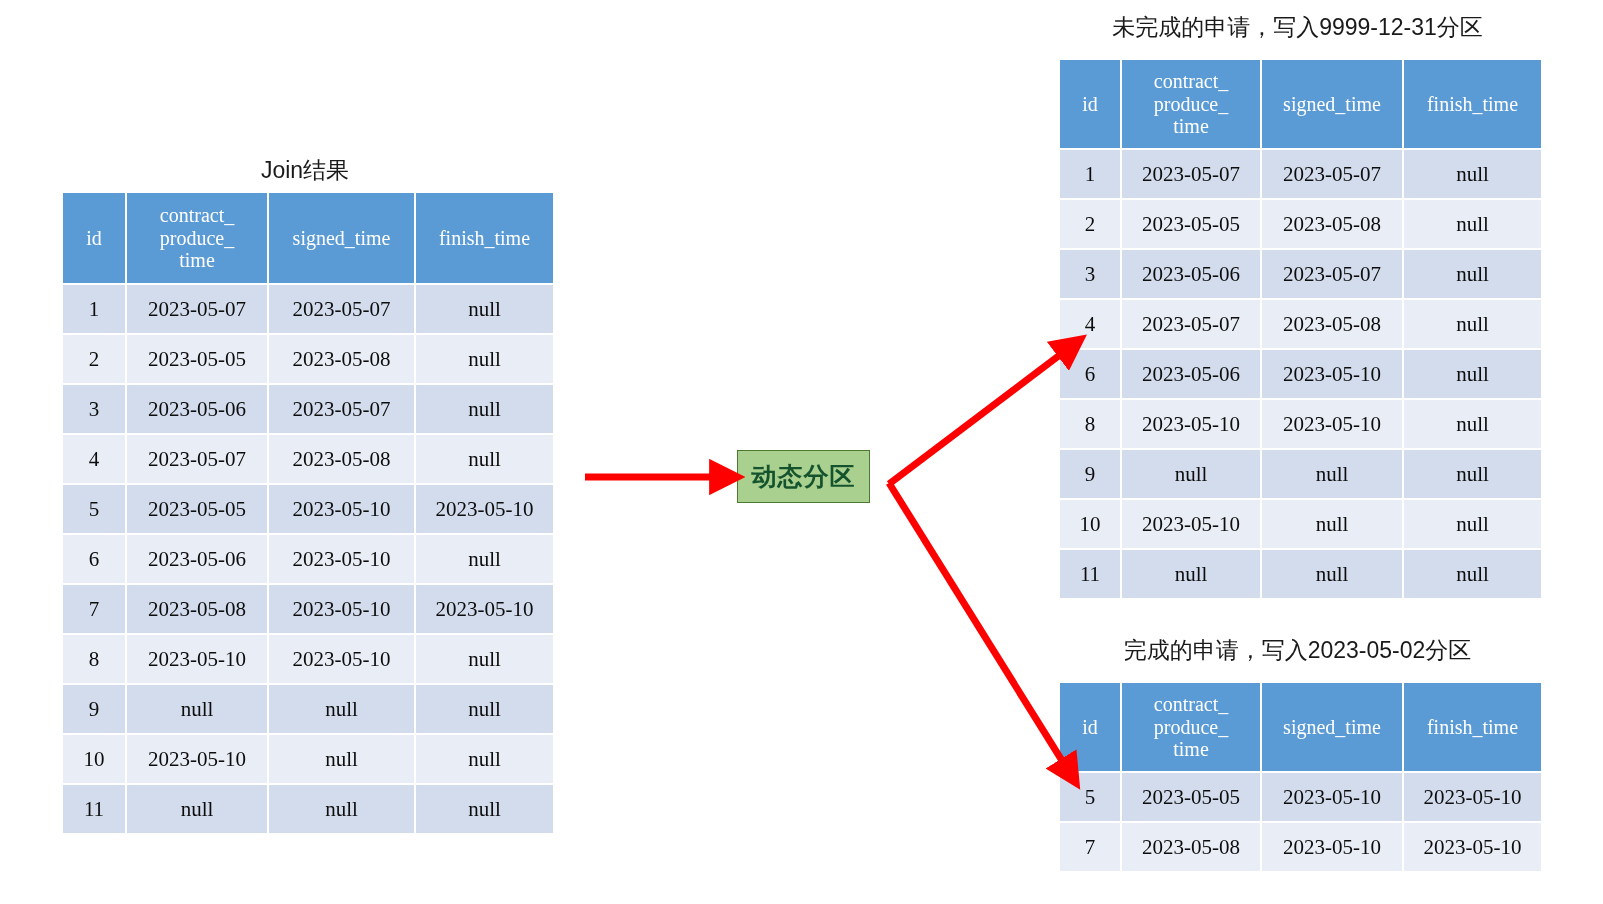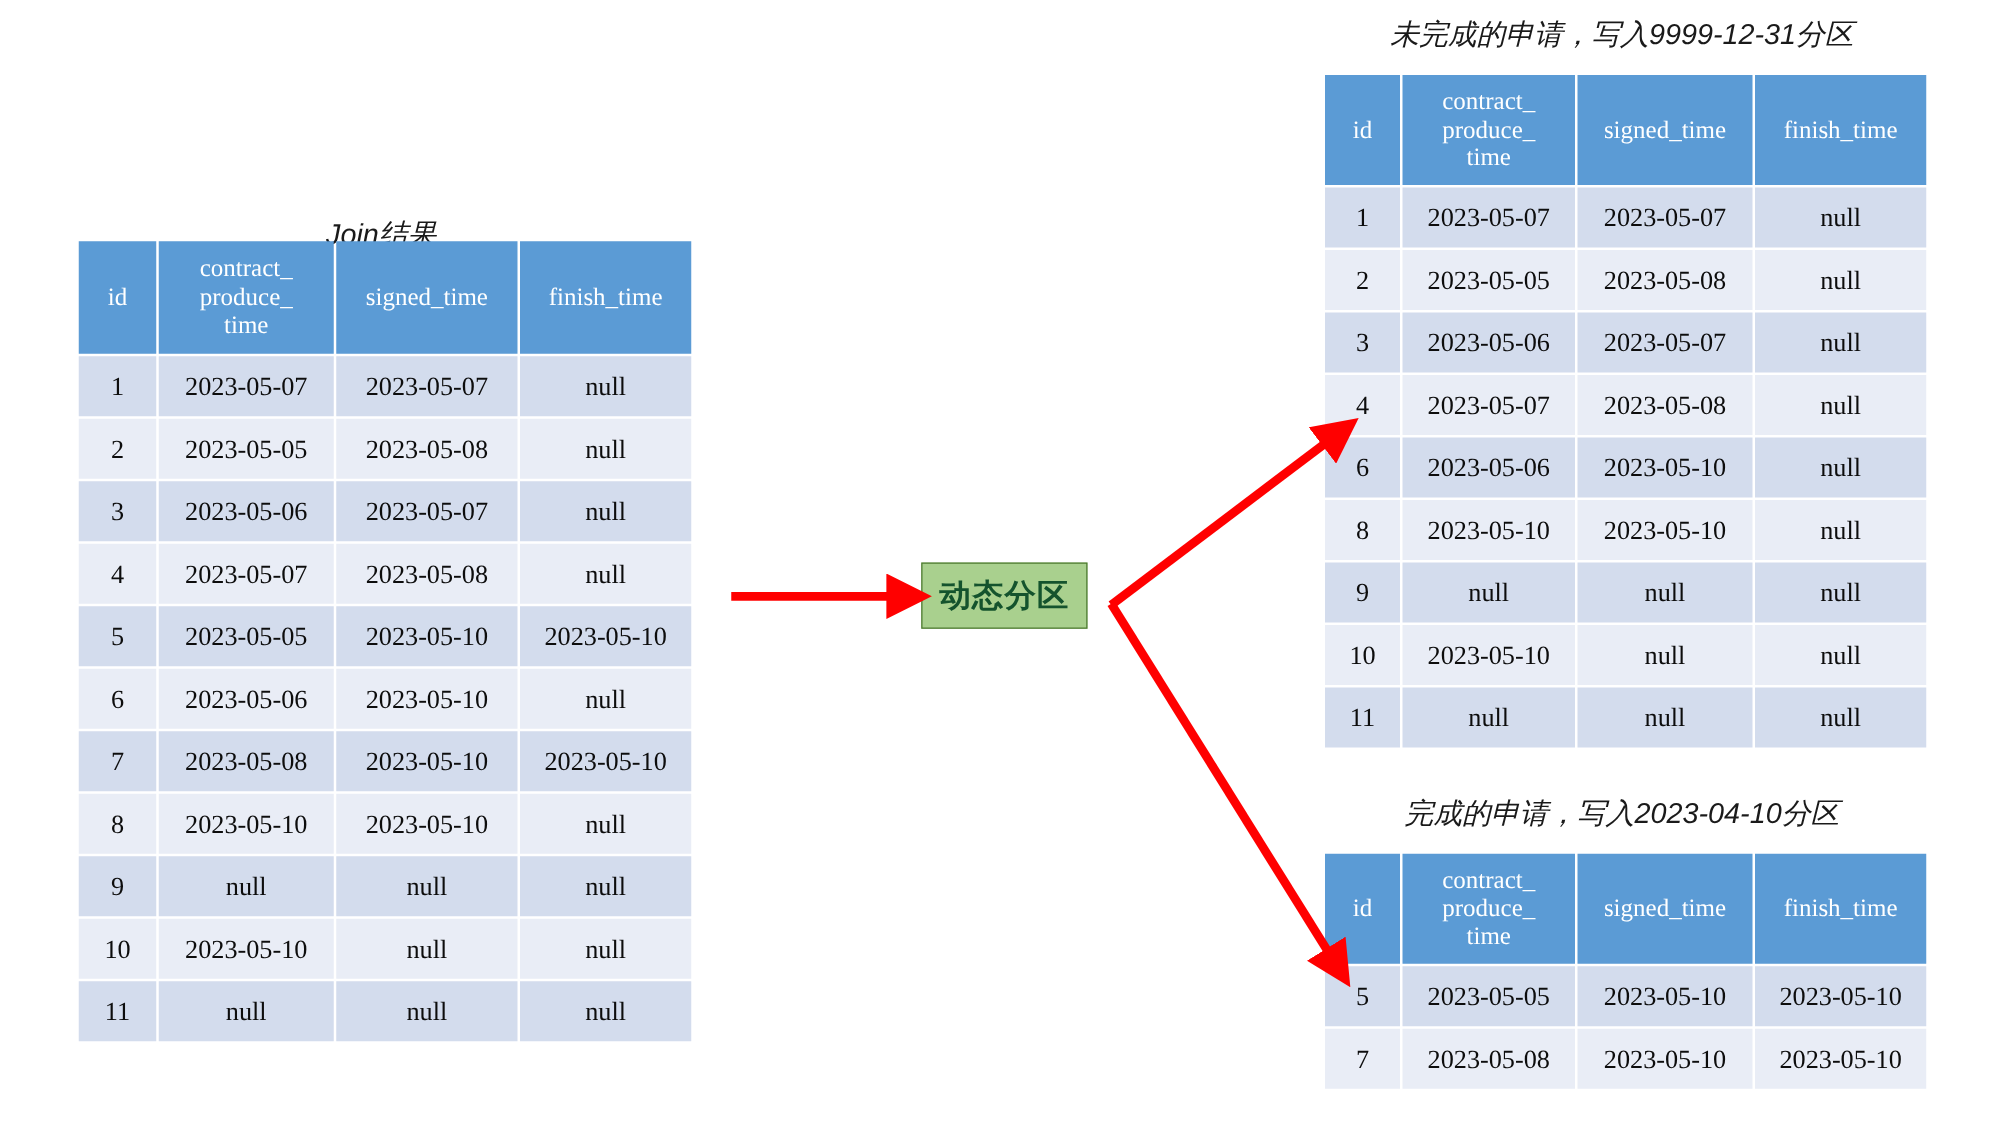--- a/index.html
+++ b/index.html
@@ -25,21 +25,20 @@
 
   
   .tbl-title {
     position: absolute;
     font-family: "Liberation Sans", sans-serif;
     font-size: 23px;
     color: #1a1a1a;
     white-space: nowrap;
     text-align: center;
     letter-spacing: 0px;
-    font-style: italic;
   }
 
   
   .dtable {
     position: absolute;
     border-collapse: separate;
     border-spacing: 2px;
     table-layout: fixed;
     font-family: "Liberation Serif", serif;
   }
@@ -90,21 +89,21 @@
     width: 1603px;
     height: 904px;
     pointer-events: none;
   }
 </style>
 </head>
 <body>
 
 <div class="canvas">
 
-  <div class="tbl-title" style="left:63px; top:172px; width:484px;">Join结果</div>
+  <div class="tbl-title" style="left:63px; top:155px; width:484px;">Join结果</div>
 
   <table class="dtable" style="left:61px; top:191px; width:488px;">
     <colgroup>
       <col style="width:62px">
         <col style="width:140px">
       <col style="width:145px">
         <col style="width:137px">
     </colgroup>
     <thead>
       <tr>
@@ -280,21 +279,21 @@
         </tr>
         <tr class="odd">
           <td style="height: 48px;">11</td>
           <td style="height: 48px;">null</td>
           <td style="height: 48px;">null</td>
           <td style="height: 48px;">null</td>
         </tr>
       </tbody>
   </table>
 
-  <div class="tbl-title" style="left:1060px; top:635px; width:475px;">完成的申请，写入2023-04-10分区</div>
+  <div class="tbl-title" style="left:1060px; top:635px; width:475px;">完成的申请，写入2023-05-02分区</div>
 
   <table class="dtable" style="left:1058px; top:681px; width:479px;">
     <colgroup>
       <col style="width:60px">
         <col style="width:138px">
       <col style="width:140px">
         <col style="width:137px">
     </colgroup>
     <thead>
       <tr>

